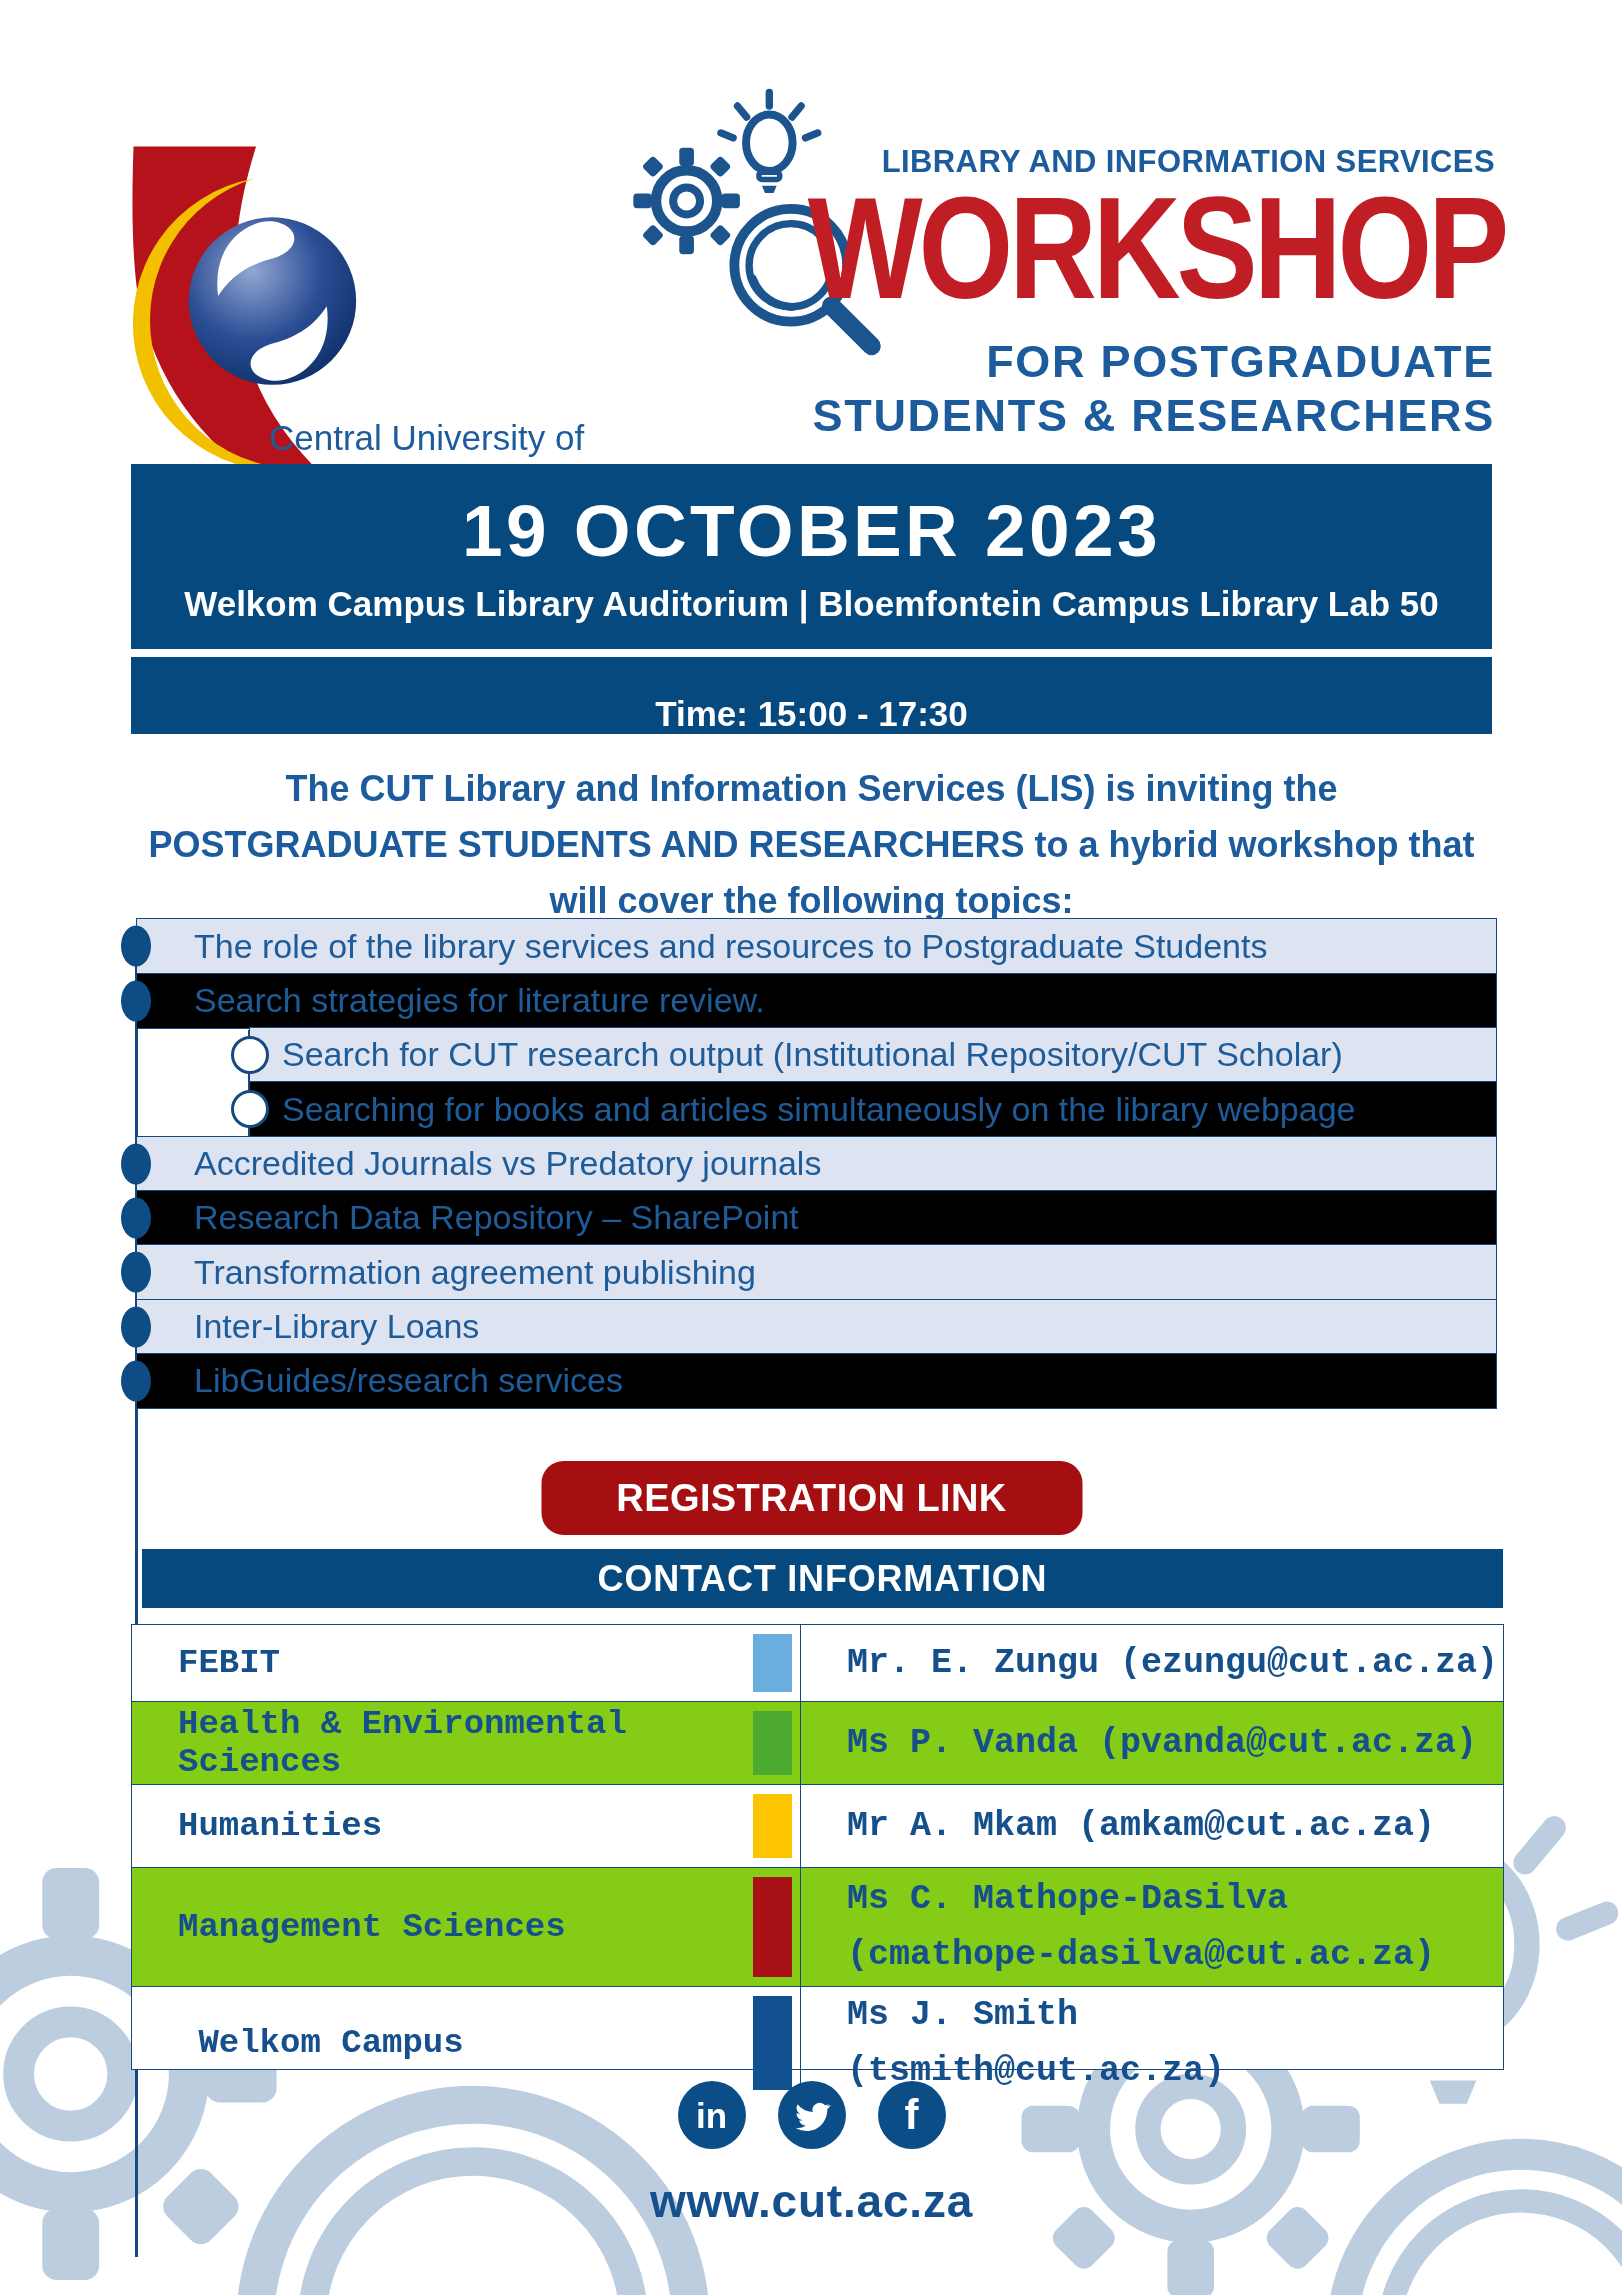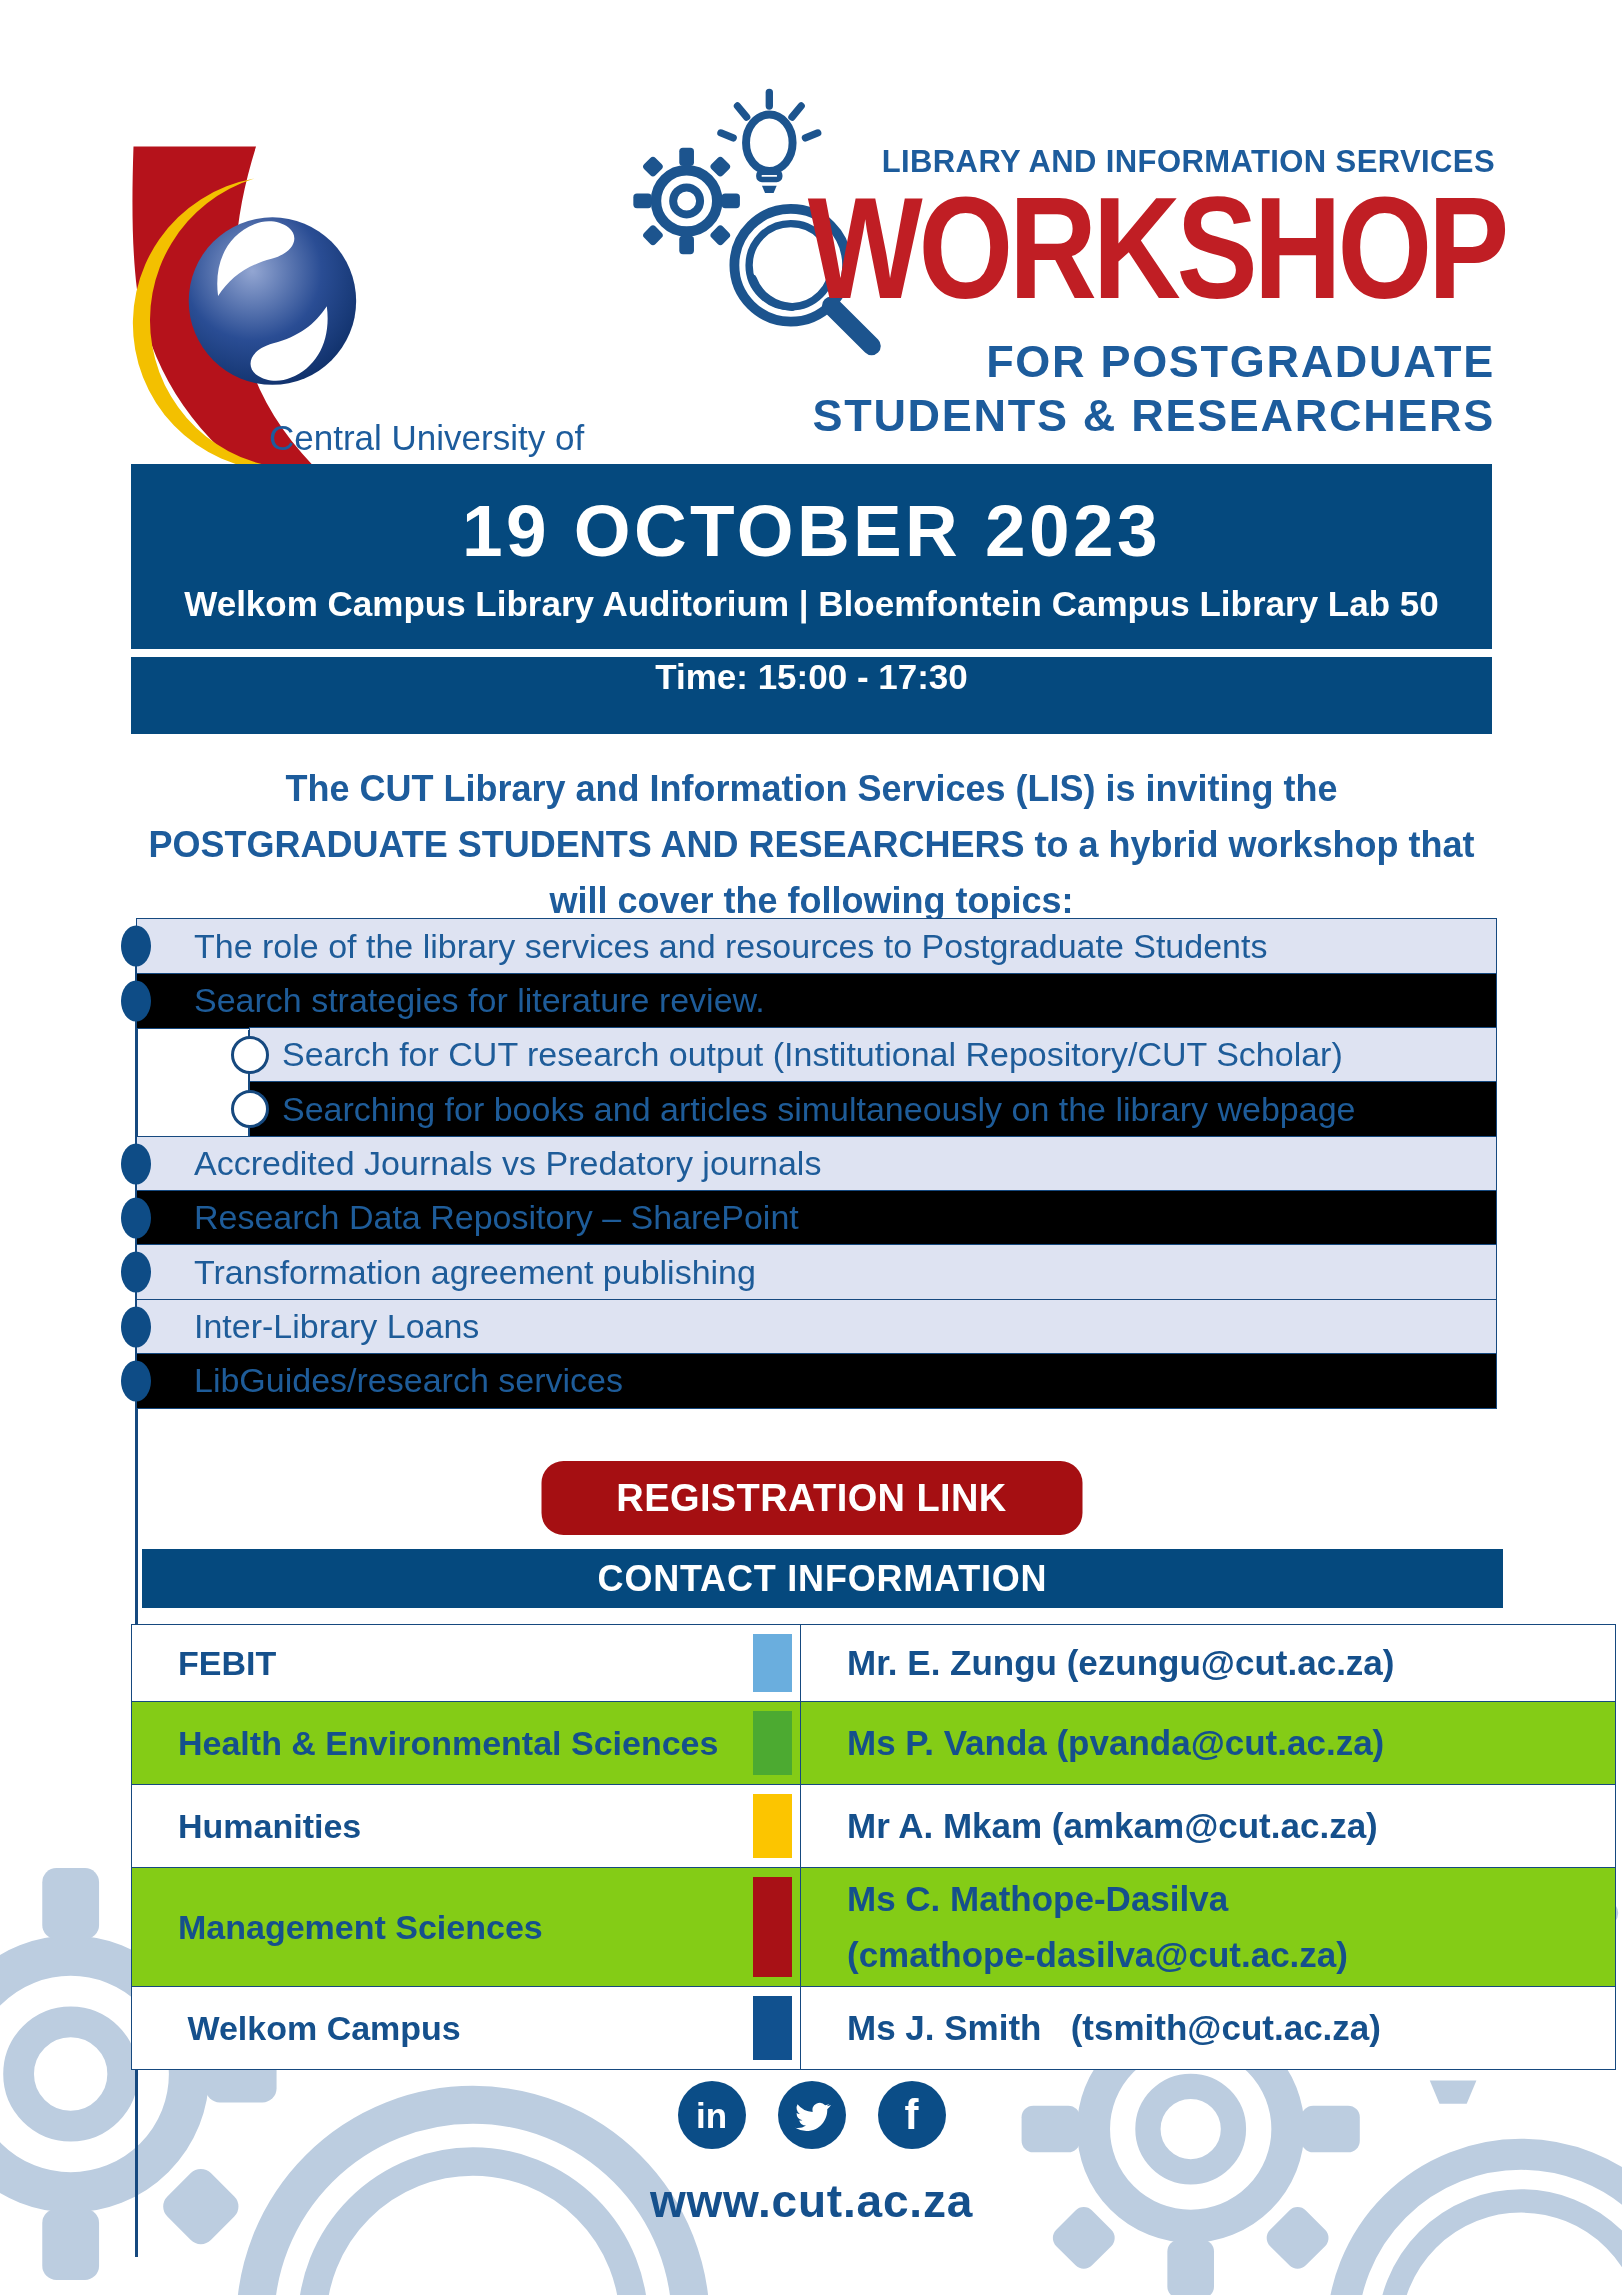--- a/index.html
+++ b/index.html
@@ -34,21 +34,21 @@
 
   
   .banner1{
     position:absolute;left:131px;top:464px;width:1361px;height:185px;background:#05497e;z-index:2;
     display:flex;flex-direction:column;align-items:center;justify-content:center;gap:12px;color:#fff;
   }
   .banner1 .date{font-size:73px;font-weight:bold;letter-spacing:3.4px;}
   .banner1 .venues{font-size:35px;font-weight:bold;}
   .banner2{
     position:absolute;left:131px;top:657px;width:1361px;height:77px;background:#05497e;z-index:2;
-    display:flex;align-items:flex-start;justify-content:center;color:#fff;font-size:35px;font-weight:bold;
+    display:flex;align-items:flex-end;justify-content:center;color:#fff;font-size:35px;font-weight:bold;
   }
 
   
   .intro{
     position:absolute;left:131px;top:761px;width:1361px;z-index:2;
     text-align:center;color:#1d5c9c;font-size:36px;font-weight:bold;line-height:1.55;white-space:pre-line;
   }
 
   
   .topics{position:absolute;left:136px;top:920px;width:1361px;z-index:2;}
@@ -78,22 +78,22 @@
     background:#a50f12;border-radius:22px;display:flex;align-items:center;justify-content:center;
     color:#fff;font-size:38px;font-weight:bold;letter-spacing:0.4px;cursor:pointer;
   }
 
   
   .contact-bar{
     position:absolute;left:142px;top:1549px;width:1361px;height:59px;background:#05497e;z-index:2;
     display:flex;align-items:center;justify-content:center;color:#fff;font-size:36px;font-weight:bold;letter-spacing:0.8px;
   }
   .contact-table{
-    position:absolute;left:131px;top:1624px;width:1485px;z-index:2;
-    box-sizing:border-box;border:1.7px solid #16497f;
+    position:absolute;left:131px;top:1624px;width:1373px;z-index:2;
+    box-sizing:border-box;border:1.7px solid #16497f;font-family:Liberation Mono, monospace;
   }
   .crow{display:grid;grid-template-columns:668px 1fr;border-top:1.7px solid #16497f;}
   .crow:first-child{border-top:none;}
   .crow.white{background:#ffffff;}
   .crow.lav{background:#84cc16;}
   .ccell-l{
     position:relative;display:flex;align-items:center;padding-left:46px;box-sizing:border-box;
     color:#15508c;font-size:34px;font-weight:bold;white-space:pre-wrap;
   }
   .ccell-r{

